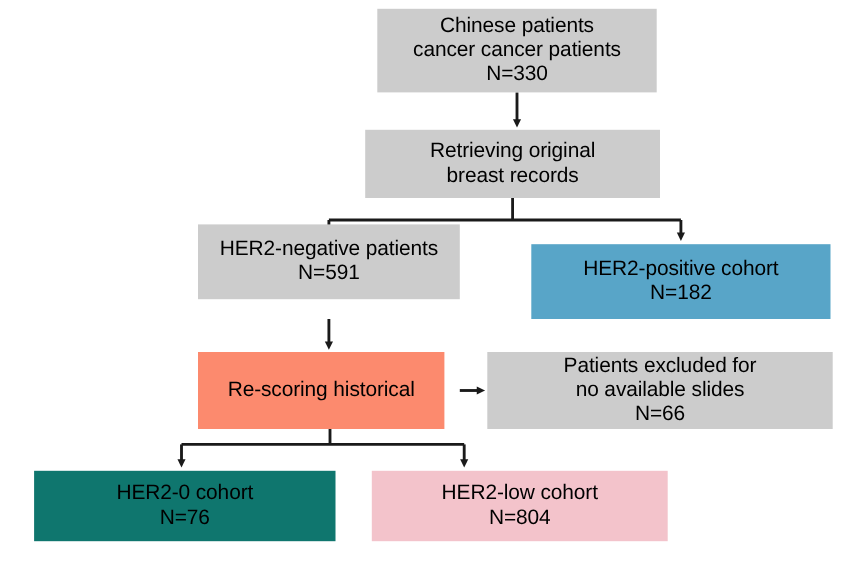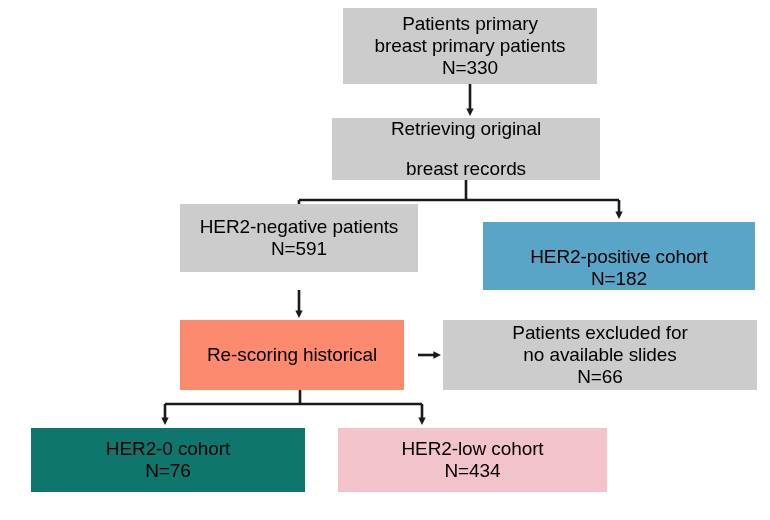--- a/index.html
+++ b/index.html
@@ -79,36 +79,36 @@
 
     <g>
       <line x1="300" y1="390" x2="300" y2="404" stroke="#1a1a1a" stroke-width="2.6"></line>
       <line x1="165" y1="404" x2="422" y2="404" stroke="#1a1a1a" stroke-width="2.6"></line>
       <line x1="165" y1="404" x2="165" y2="421" stroke="#1a1a1a" stroke-width="2.6" marker-end="url(#arrowhead)"></line>
       <line x1="422" y1="404" x2="422" y2="421" stroke="#1a1a1a" stroke-width="2.6" marker-end="url(#arrowhead)"></line>
     </g>
   </svg>
 
   <div class="node-box" style="left: 343px; top: 8px; width: 254px; height: 76px; background: rgb(204, 204, 204);">
-    <span class="node-line">Patients primary</span>
-    <span class="node-line">breast primary patients</span>
+    <span class="node-line">Chinese patients</span>
+    <span class="node-line">cancer cancer patients</span>
     <span class="node-line">N=330</span>
   </div>
 
-  <div class="node-box" style="left: 332px; top: 118px; width: 268px; height: 62px; background: rgb(204, 204, 204); justify-content: space-between;">
+  <div class="node-box" style="left: 332px; top: 118px; width: 268px; height: 62px; background: rgb(204, 204, 204);">
     <span class="node-line">Retrieving original</span>
     <span class="node-line">breast records</span>
   </div>
 
   <div class="node-box" style="left: 180px; top: 204px; width: 238px; height: 68px; background: rgb(204, 204, 204);">
     <span class="node-line">HER2-negative patients</span>
     <span class="node-line">N=591</span>
   </div>
 
-  <div class="node-box" style="left: 483px; top: 222px; width: 272px; height: 68px; background: rgb(88, 165, 200); justify-content: flex-end;">
+  <div class="node-box" style="left: 483px; top: 222px; width: 272px; height: 68px; background: rgb(88, 165, 200);">
     <span class="node-line">HER2-positive cohort</span>
     <span class="node-line">N=182</span>
   </div>
 
   <div class="node-box" style="left: 180px; top: 320px; width: 224px; height: 70px; background: rgb(252, 138, 110);">
     <span class="node-line">Re-scoring historical</span>
   </div>
 
   <div class="node-box" style="left: 443px; top: 320px; width: 314px; height: 70px; background: rgb(204, 204, 204);">
     <span class="node-line">Patients excluded for</span>
@@ -116,16 +116,16 @@
     <span class="node-line">N=66</span>
   </div>
 
   <div class="node-box" style="left: 31px; top: 428px; width: 274px; height: 64px; background: #0f766e;">
     <span class="node-line">HER2-0 cohort</span>
     <span class="node-line">N=76</span>
   </div>
 
   <div class="node-box" style="left: 338px; top: 428px; width: 269px; height: 64px; background: rgb(243, 195, 203);">
     <span class="node-line">HER2-low cohort</span>
-    <span class="node-line">N=434</span>
+    <span class="node-line">N=804</span>
   </div>
 
 </div>
 
 </body></html>

